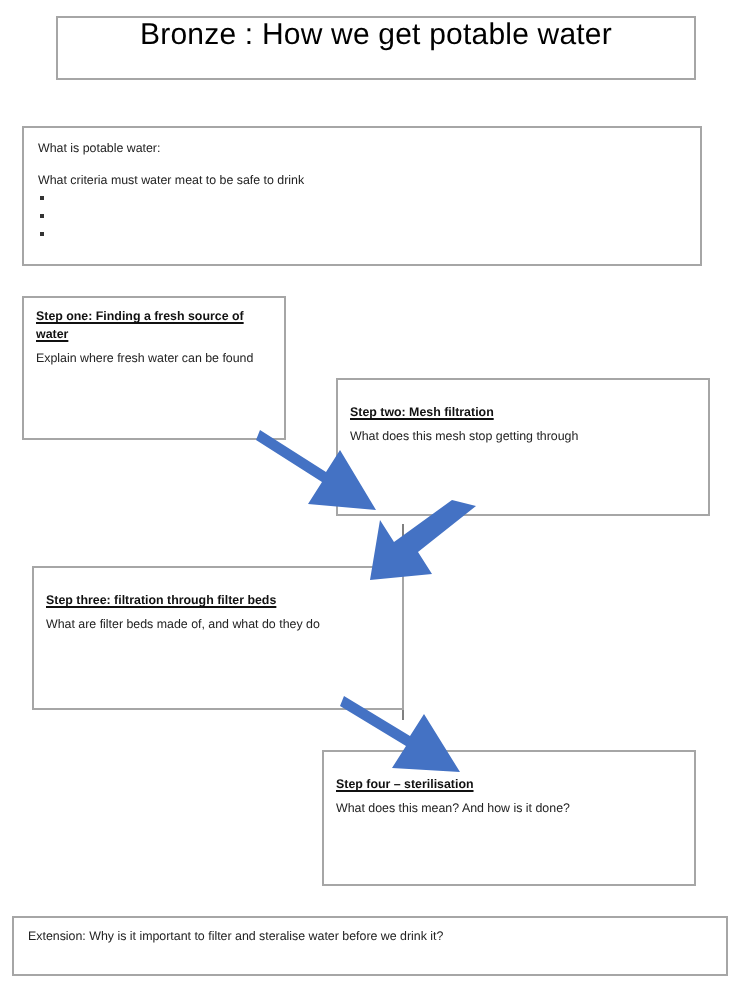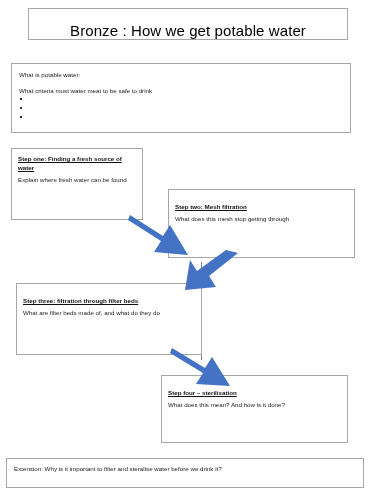--- a/index.html
+++ b/index.html
@@ -25,21 +25,21 @@
     background: #ffffff;
   }
 
   
   #title-box {
     left: 28px;
     top: 8px;
     width: 320px;
     height: 32px;
     display: flex;
-    align-items: flex-end;
+    align-items: flex-start;
     justify-content: center;
   }
   #title-text {
     font-size: 15px;
     line-height: 17px;
     letter-spacing: 0.1px;
     white-space: nowrap;
   }
 
   

